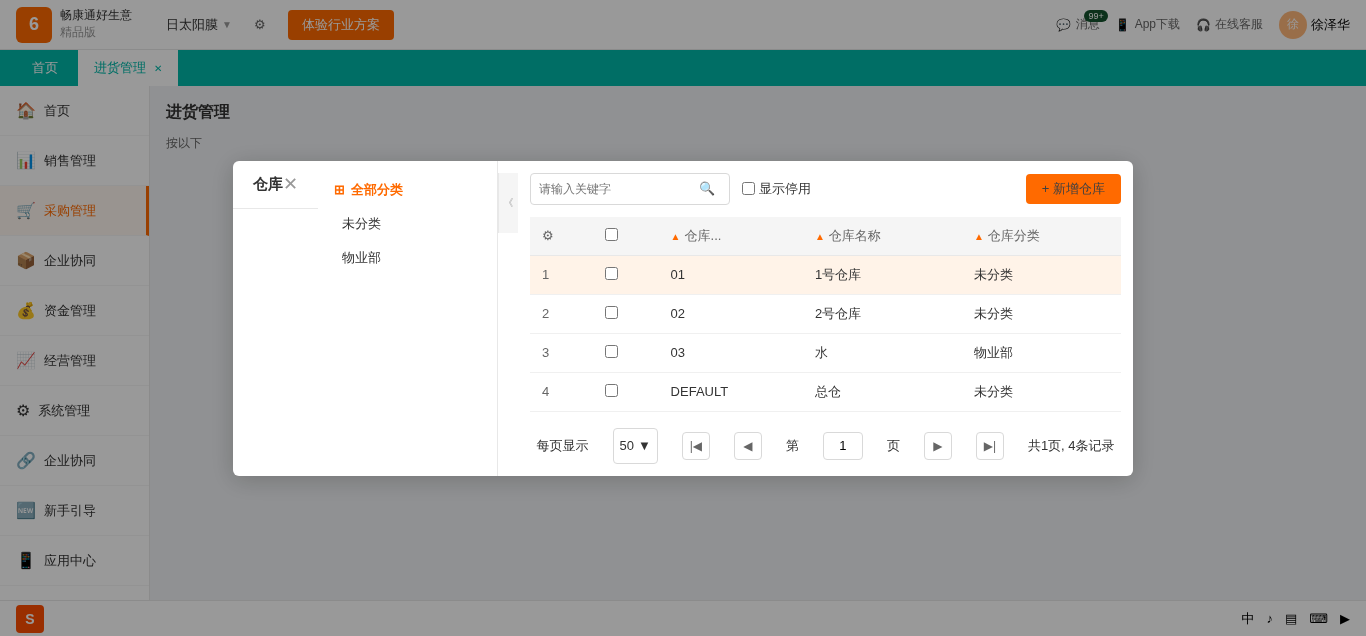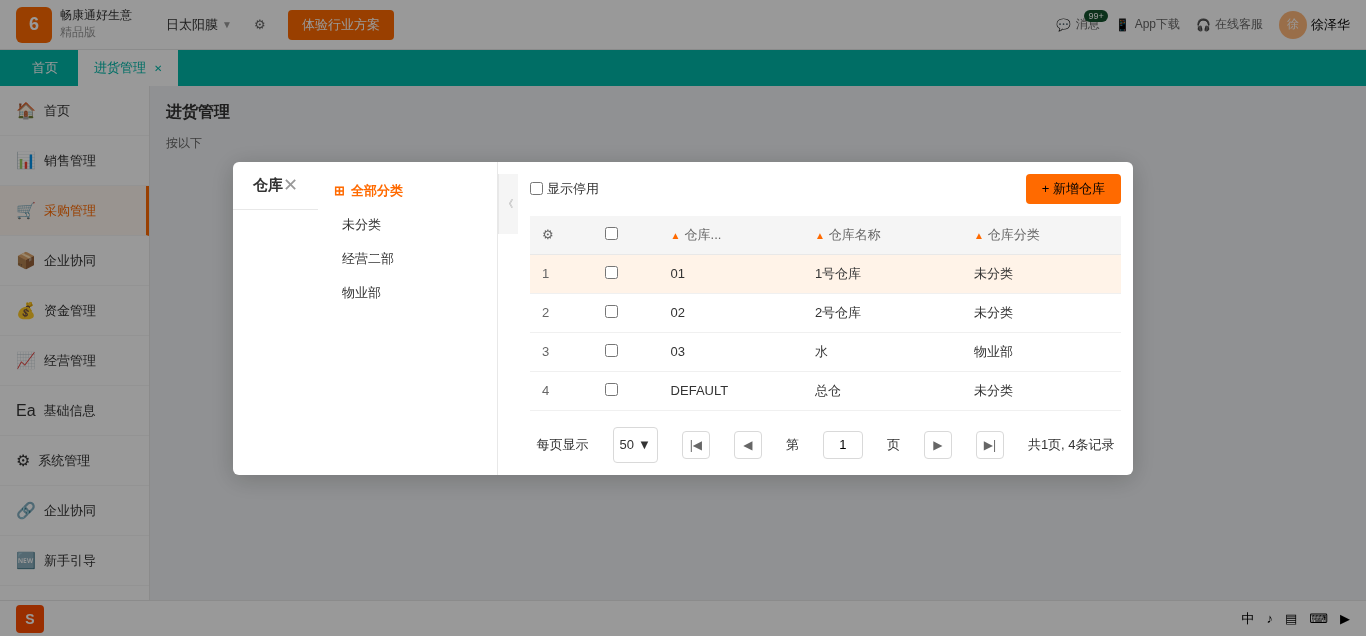--- a/index.html
+++ b/index.html
@@ -230,21 +230,21 @@
     }
     .search-icon { color: #999; }
     .show-disabled {
       display: flex; align-items: center; gap: 4px;
       color: #333; font-size: 13px;
     }
     .checkbox-input { cursor: pointer; }
     .add-btn {
       margin-left: auto;
       background: #ff6a00;
-      color: #000000;
+      color: #404040;
       border: none;
       border-radius: 4px;
       padding: 6px 16px;
       cursor: pointer;
       font-size: 13px;
     }
 
     
     .data-table {
       width: 100%;
@@ -420,24 +420,20 @@
     </div>
     <div class="sidebar-item">
       <span class="sidebar-icon">💰</span>
       <span>资金管理</span>
     </div>
     <div class="sidebar-item">
       <span class="sidebar-icon">📈</span>
       <span>经营管理</span>
     </div>
     <div class="sidebar-item">
-      <span class="sidebar-icon">Ea</span>
-      <span>基础信息</span>
-    </div>
-    <div class="sidebar-item">
       <span class="sidebar-icon">⚙</span>
       <span>系统管理</span>
     </div>
     <div class="sidebar-item">
       <span class="sidebar-icon">🔗</span>
       <span>企业协同</span>
     </div>
     <div class="sidebar-item">
       <span class="sidebar-icon">🆕</span>
       <span>新手引导</span>
@@ -464,31 +460,34 @@
     </div>
 
     <div class="modal-body">
 
       <div class="category-panel">
         <div class="category-header">
           <span>⊞</span>
           <span>全部分类</span>
         </div>
         <div class="category-item">未分类</div>
-        <div class="category-item">经营二部</div>
         <div class="category-item">物业部</div>
       </div>
 
       <div class="collapse-btn">
         <span>《</span>
       </div>
 
       <div class="table-panel">
 
         <div class="table-toolbar">
+          <div class="search-box">
+            <input type="text" placeholder="请输入关键字" style="">
+            <span class="search-icon">🔍</span>
+          </div>
           <label class="show-disabled">
             <input type="checkbox" class="checkbox-input" style="">
             <span>显示停用</span>
           </label>
           <button class="add-btn">+ 新增仓库</button>
         </div>
 
         <table class="data-table">
           <thead>
             <tr>

